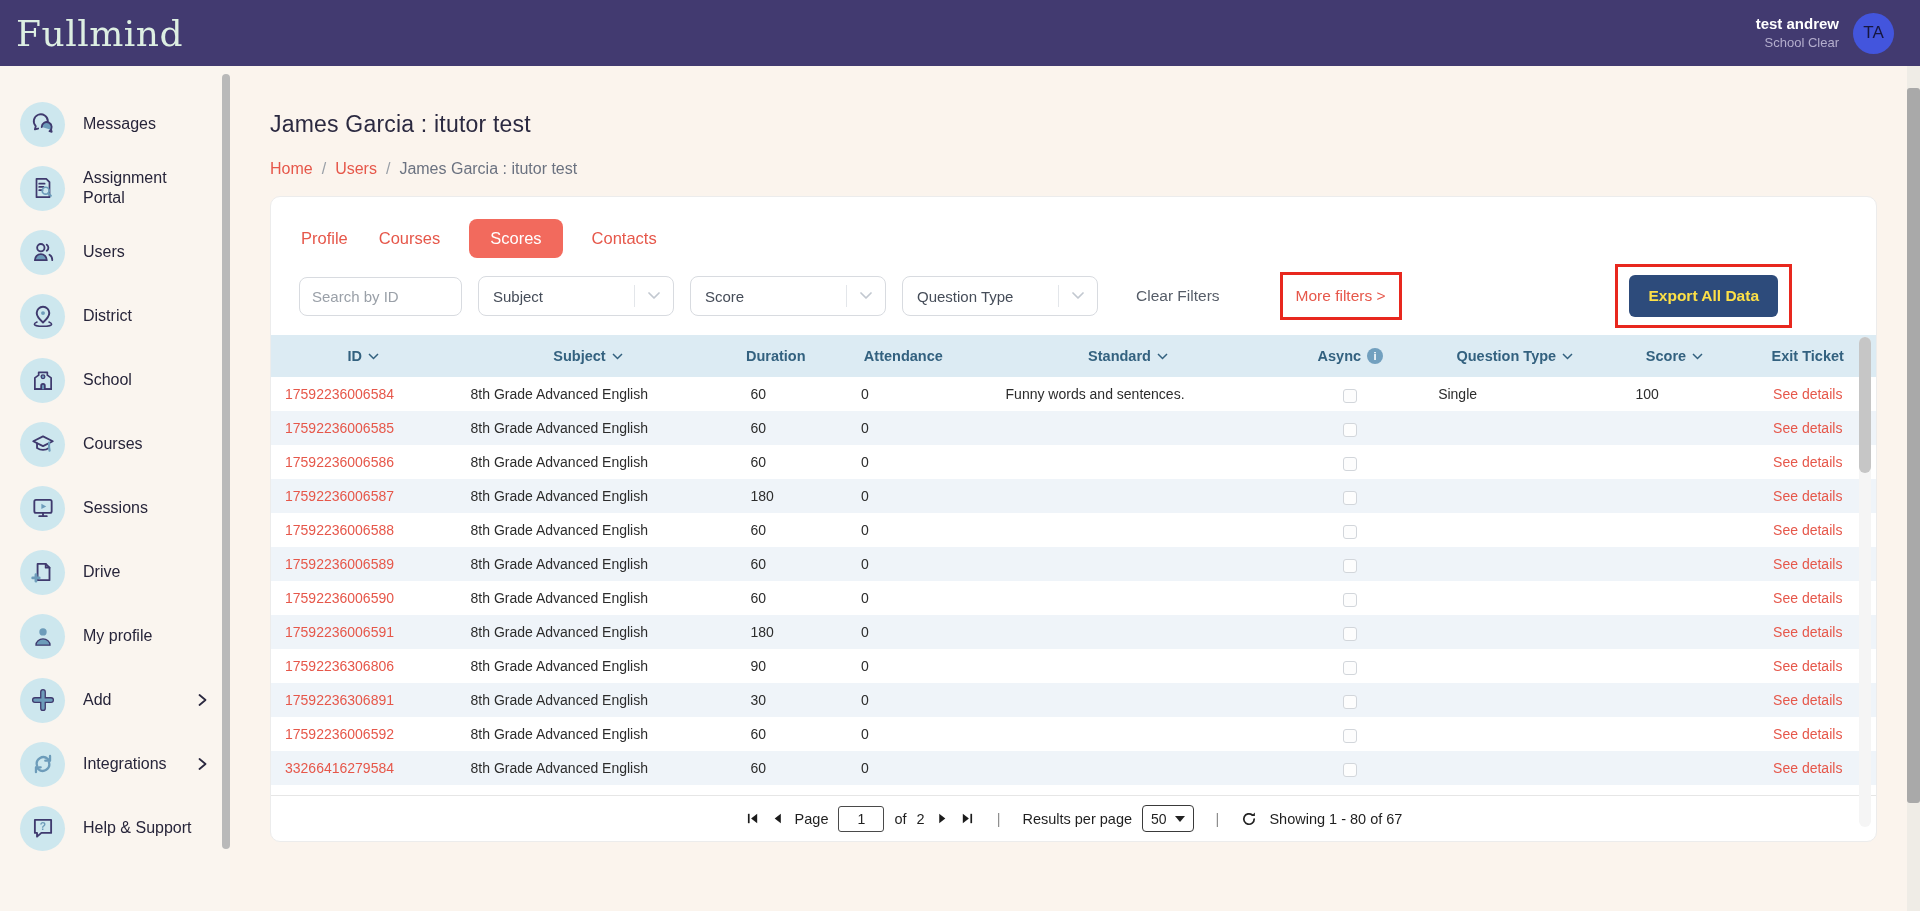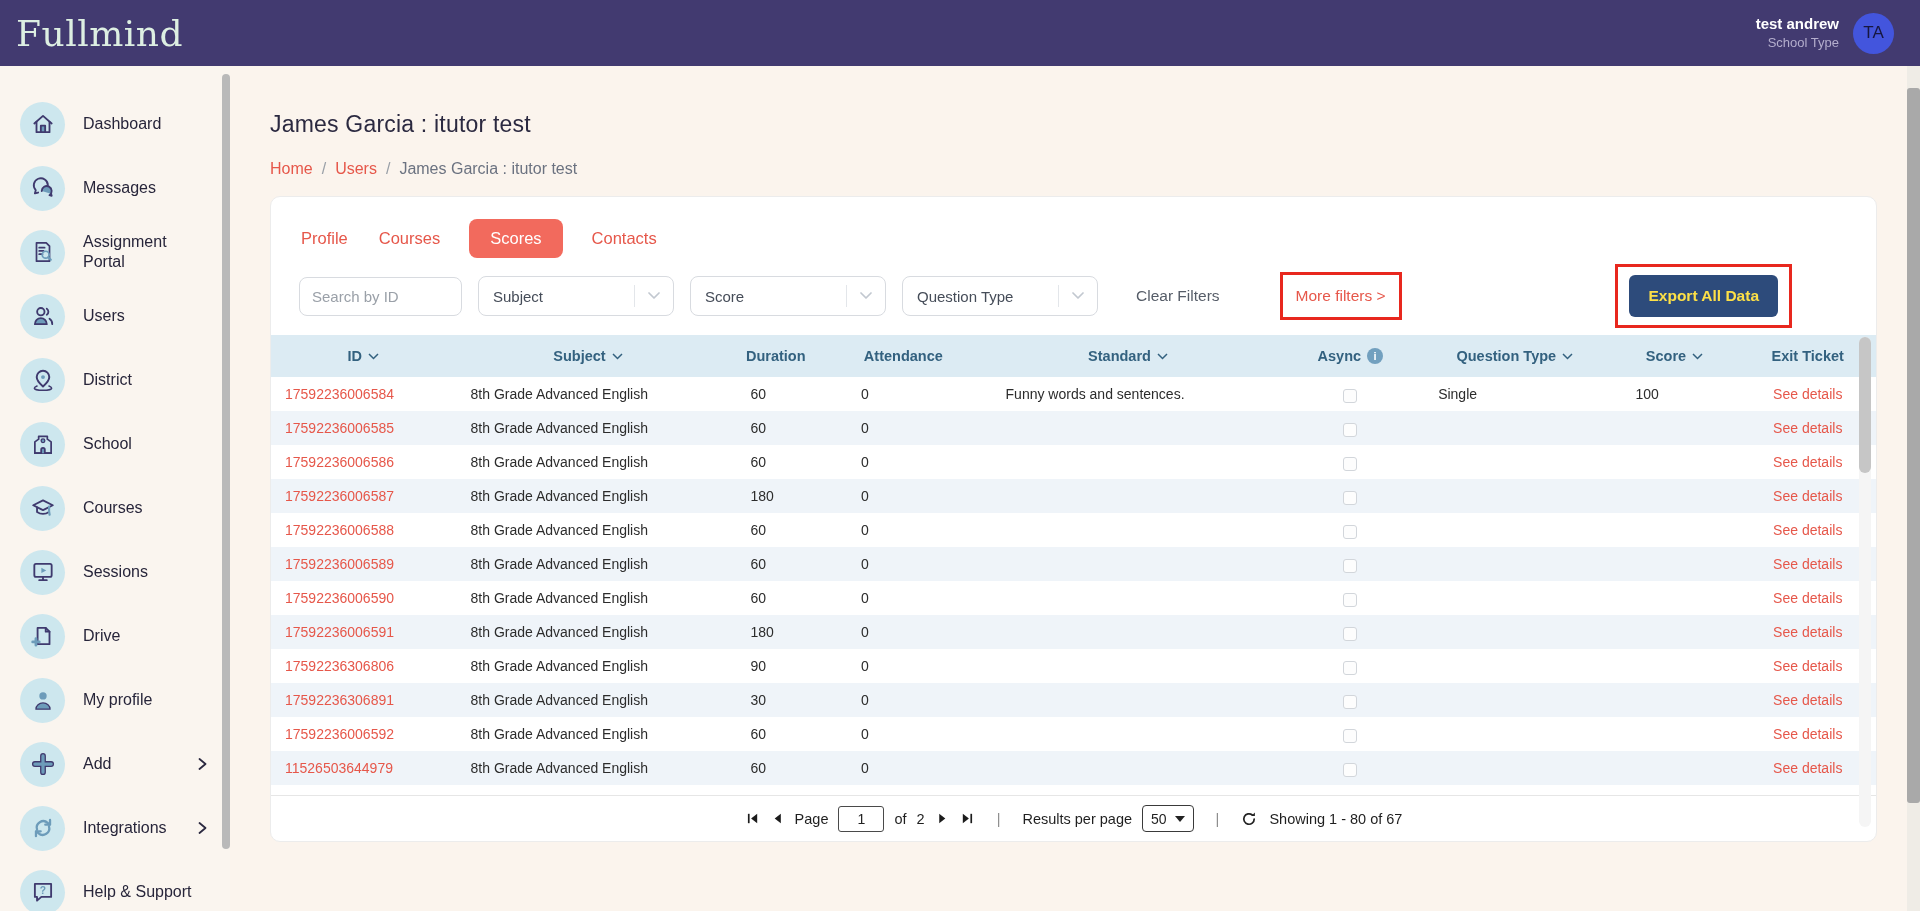--- a/index.html
+++ b/index.html
@@ -120,41 +120,30 @@
   .window-scroll-thumb{position:absolute;top:22px;left:0;width:13px;height:715px;background:#a9a9a9;border-radius:3px;}
 </style>
 </head>
 <body>
 
 <header class="topbar">
   <div class="logo">Fullmind</div>
   <div class="user-block">
     <div class="user-meta">
       <div class="user-name">test andrew</div>
-      <div class="user-role">School Type</div>
+      <div class="user-role">School Clear</div>
     </div>
     <div class="avatar">TA</div>
   </div>
 </header>
 
 <div class="shell">
 
   <aside class="sidebar">
     <nav id="sidebar-nav">
-  <div class="side-item">
-    <span class="icon-circle">
-            <svg viewBox="0 0 24 24" fill="none" stroke="#3f3a6e" stroke-width="1.7" stroke-linecap="round" stroke-linejoin="round">
-              <path d="M4 11.5 12 4.5l8 7"></path>
-              <path d="M6 10v9.5h12V10"></path>
-              <rect x="10" y="13.5" width="4" height="6" fill="#6d9cba" stroke="#3f3a6e"></rect>
-            </svg>
-          </span>
-    <span class="side-label">Dashboard</span>
-
-  </div>
 
   <div class="side-item">
     <span class="icon-circle">
             <svg viewBox="0 0 24 24" fill="none" stroke="#3f3a6e" stroke-width="1.7" stroke-linecap="round" stroke-linejoin="round">
               <path d="M16.5 9.5a6.5 6.5 0 1 0-11.2 4.5L4.5 17l3-.8"></path>
               <path d="M10.8 14.8a4.6 4.6 0 1 1 7.2 3.8l2 .6-.6-2" fill="#6d9cba" stroke="#3f3a6e"></path>
             </svg>
           </span>
     <span class="side-label">Messages</span>
 
@@ -551,21 +540,21 @@
     <td class="c2">60</td>
     <td class="c3">0</td>
     <td class="c4"></td>
     <td class="c5"><span class="cb"></span></td>
     <td class="c6"></td>
     <td class="c7"></td>
     <td class="c8"><a class="see-link">See details</a></td>
   </tr>
 
   <tr class="t-row">
-    <td class="c0"><a class="id-link">11526503644979</a></td>
+    <td class="c0"><a class="id-link">33266416279584</a></td>
     <td class="c1">8th Grade Advanced English</td>
     <td class="c2">60</td>
     <td class="c3">0</td>
     <td class="c4"></td>
     <td class="c5"><span class="cb"></span></td>
     <td class="c6"></td>
     <td class="c7"></td>
     <td class="c8"><a class="see-link">See details</a></td>
   </tr>
 <tr class="sliver">

